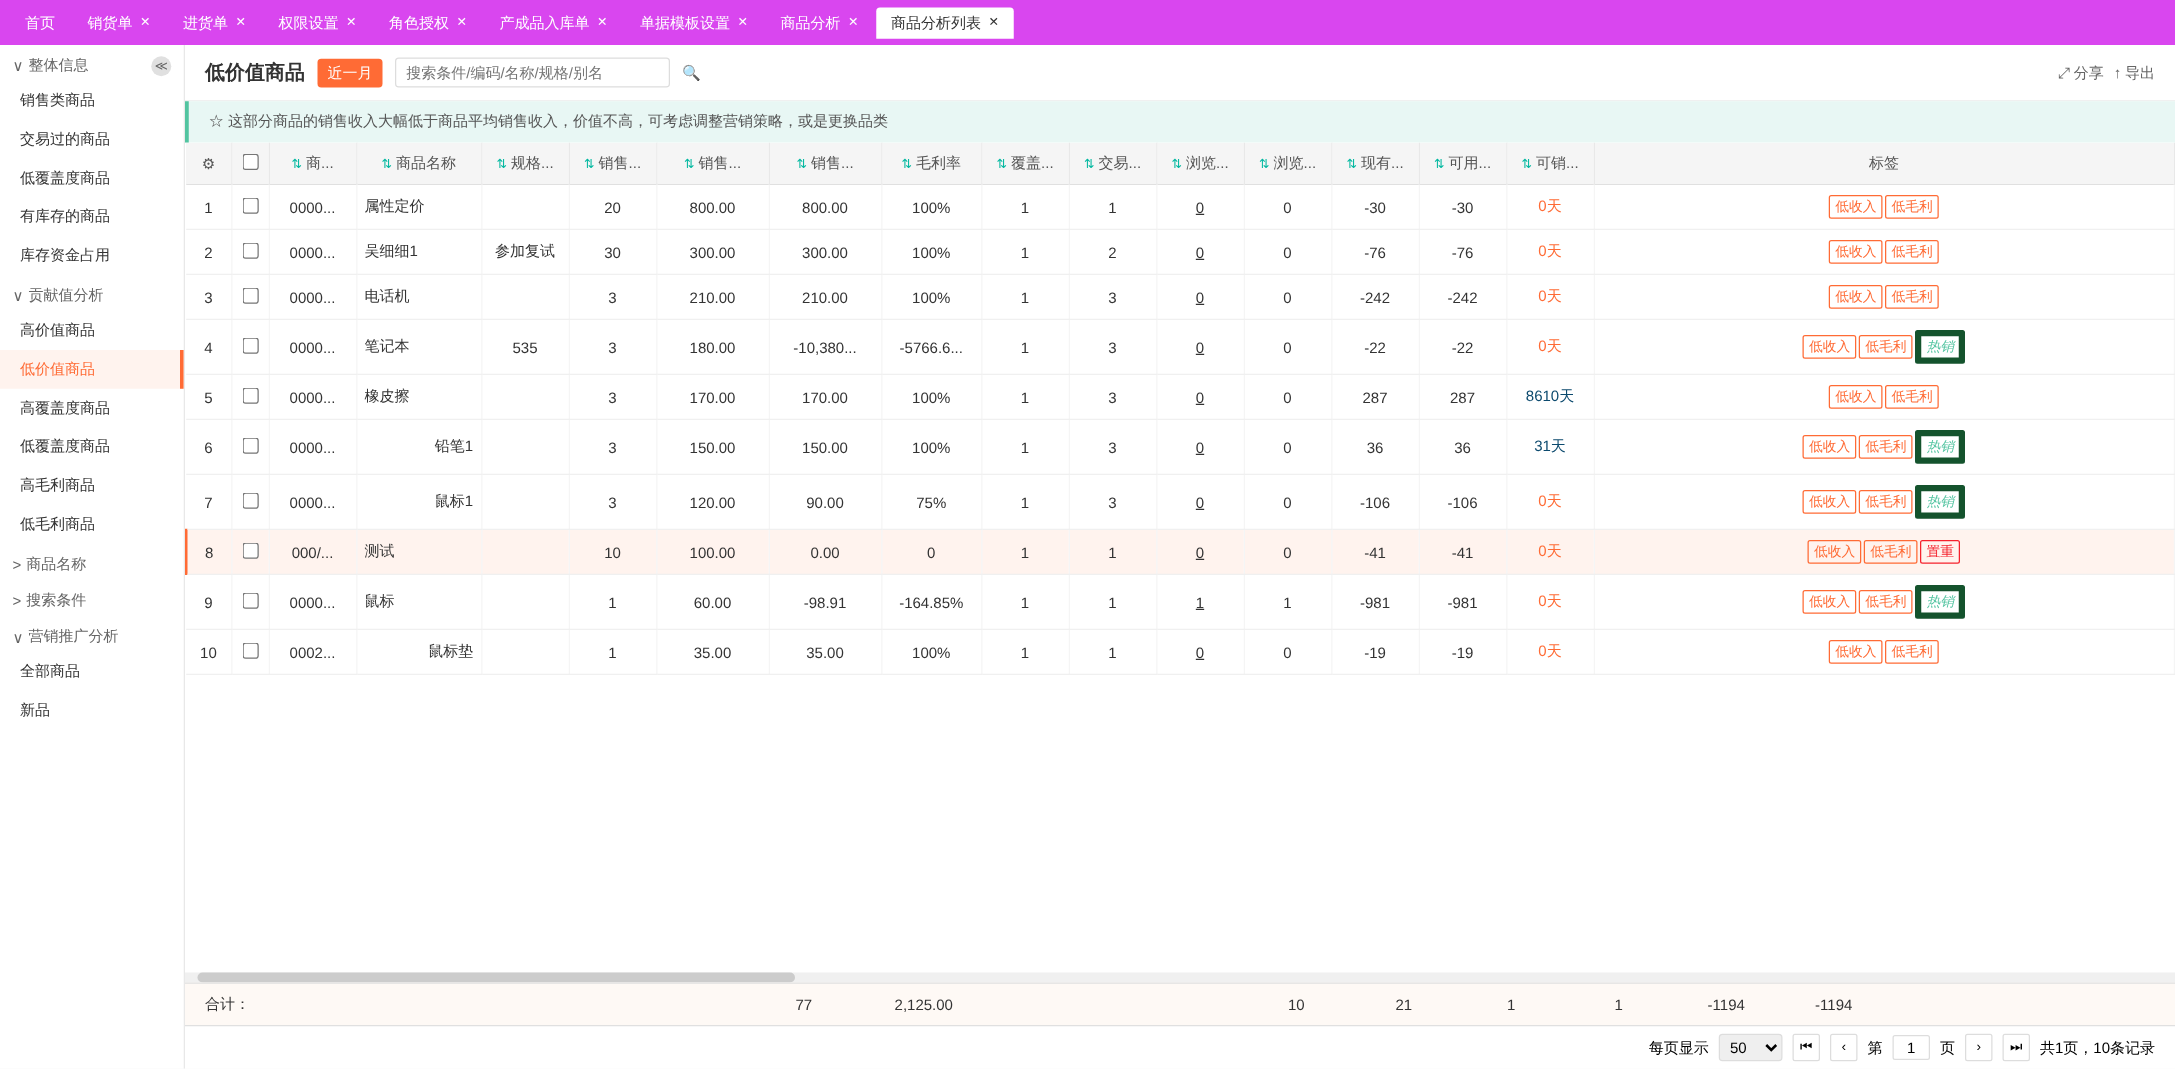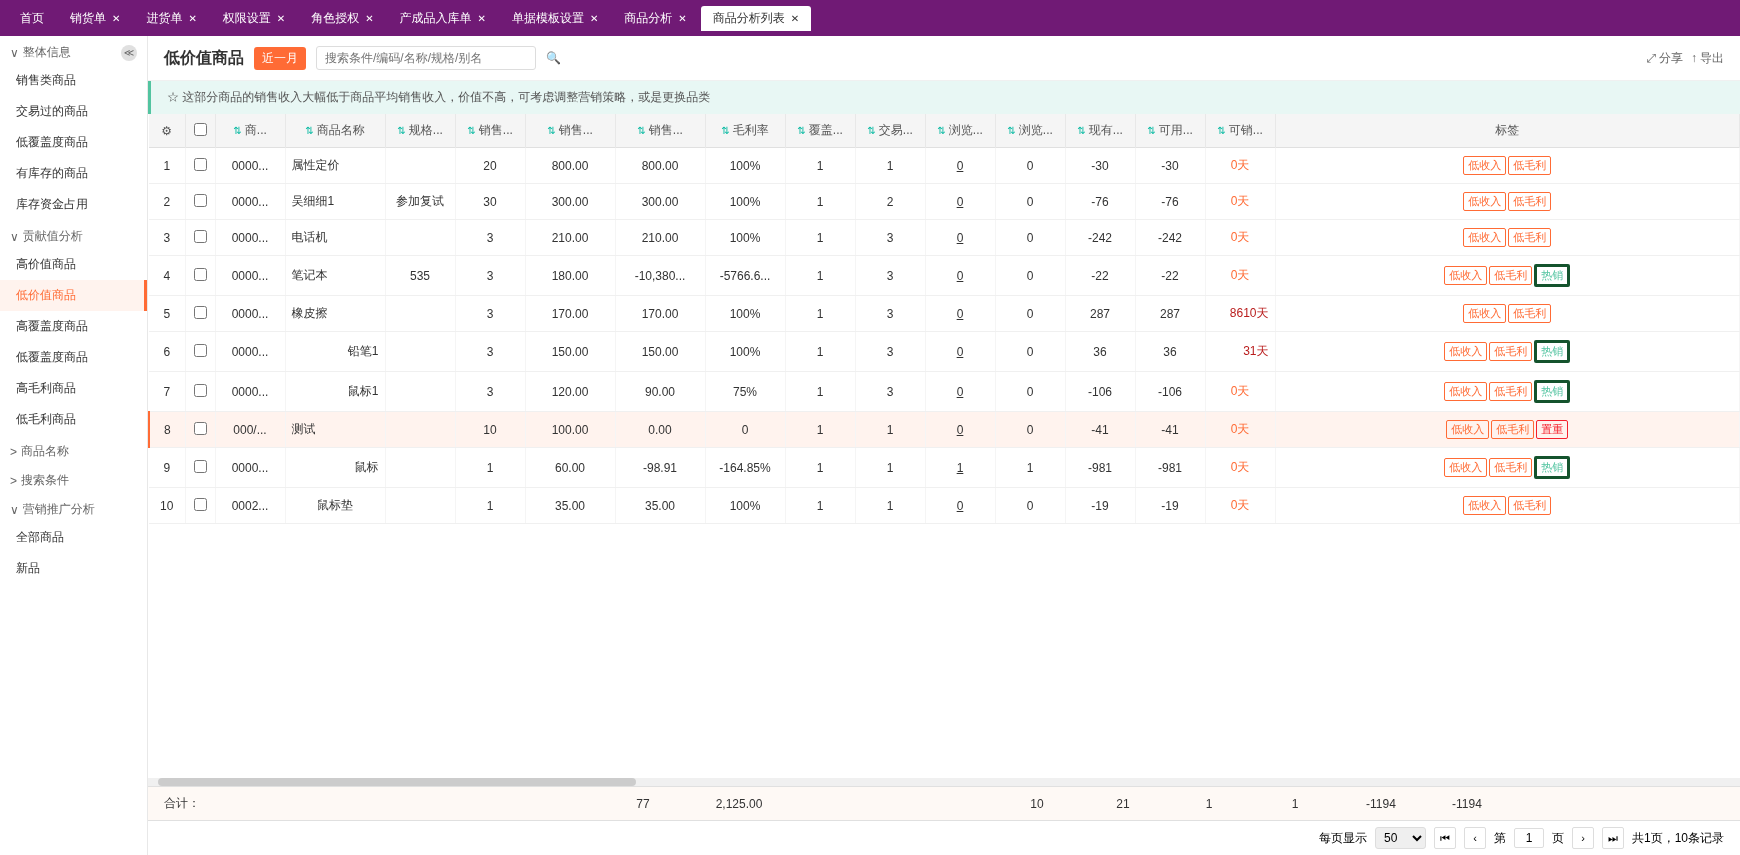--- a/index.html
+++ b/index.html
@@ -1,20 +1,20 @@
 <!DOCTYPE html>
 <html><head>
   <meta charset="utf-8">
   <style>
     * { box-sizing: border-box; margin: 0; padding: 0; font-family: 'Microsoft YaHei', Arial, sans-serif; font-size: 12px; }
     body { background: #f5f5f5; overflow: hidden; }
     
     
     .top-nav {
-      background: #701a75;
+      background: #d946ef;
       height: 36px;
       display: flex;
       align-items: center;
       padding: 0 8px;
       gap: 2px;
     }
     .nav-item {
       color: #fff;
       padding: 4px 12px;
       cursor: pointer;
@@ -160,24 +160,24 @@
     tr.highlighted td:first-child { border-left: 2px solid #ff6b35; }
     
     .tag {
       display: inline-block;
       padding: 1px 4px;
       border-radius: 2px;
       font-size: 11px;
       margin: 1px;
     }
     .tag-orange { color: #ff6b35; border: 1px solid #ff6b35; }
-    .tag-green { color: #52c4a0; border: 3px solid #14532d; }
+    .tag-green { color: #52c4a0; border: 5px solid #14532d; font-style: italic; }
     .tag-red { color: #f5222d; border: 1px solid #f5222d; }
     .zero-days { color: #ff6b35; }
-    .days-normal { color: #b91c1c; text-align: right; }
+    .days-normal { color: #0c4a6e; }
     .underline-link { text-decoration: underline; color: #333; cursor: pointer; }
     
     
     .table-footer {
       border-top: 1px solid #e0e0e0;
       padding: 8px 16px;
       background: #fef9f5;
       display: flex;
       align-items: center;
       font-size: 12px;
@@ -528,40 +528,40 @@
     <td>0</td>
     <td>-41</td>
     <td>-41</td>
     <td class="zero-days">0天</td>
     <td><span class="tag tag-orange">低收入</span><span class="tag tag-orange">低毛利</span><span class="tag tag-red">置重</span></td>
   </tr>
             <tr>
     <td>9</td>
     <td><input type="checkbox" style=""></td>
     <td>0000...</td>
-    <td style="text-align:right">鼠标</td>
+    <td style="text-align:left">鼠标</td>
     <td></td>
     <td>1</td>
     <td>60.00</td>
     <td>-98.91</td>
     <td>-164.85%</td>
     <td>1</td>
     <td>1</td>
     <td><span class="underline-link">1</span></td>
     <td>1</td>
     <td>-981</td>
     <td>-981</td>
     <td class="zero-days">0天</td>
     <td><span class="tag tag-orange">低收入</span><span class="tag tag-orange">低毛利</span><span class="tag tag-green">热销</span></td>
   </tr>
             <tr>
     <td>10</td>
     <td><input type="checkbox" style=""></td>
     <td>0002...</td>
-    <td style="text-align:center">鼠标垫</td>
+    <td style="text-align:right">鼠标垫</td>
     <td></td>
     <td>1</td>
     <td>35.00</td>
     <td>35.00</td>
     <td>100%</td>
     <td>1</td>
     <td>1</td>
     <td><span class="underline-link">0</span></td>
     <td>0</td>
     <td>-19</td>

